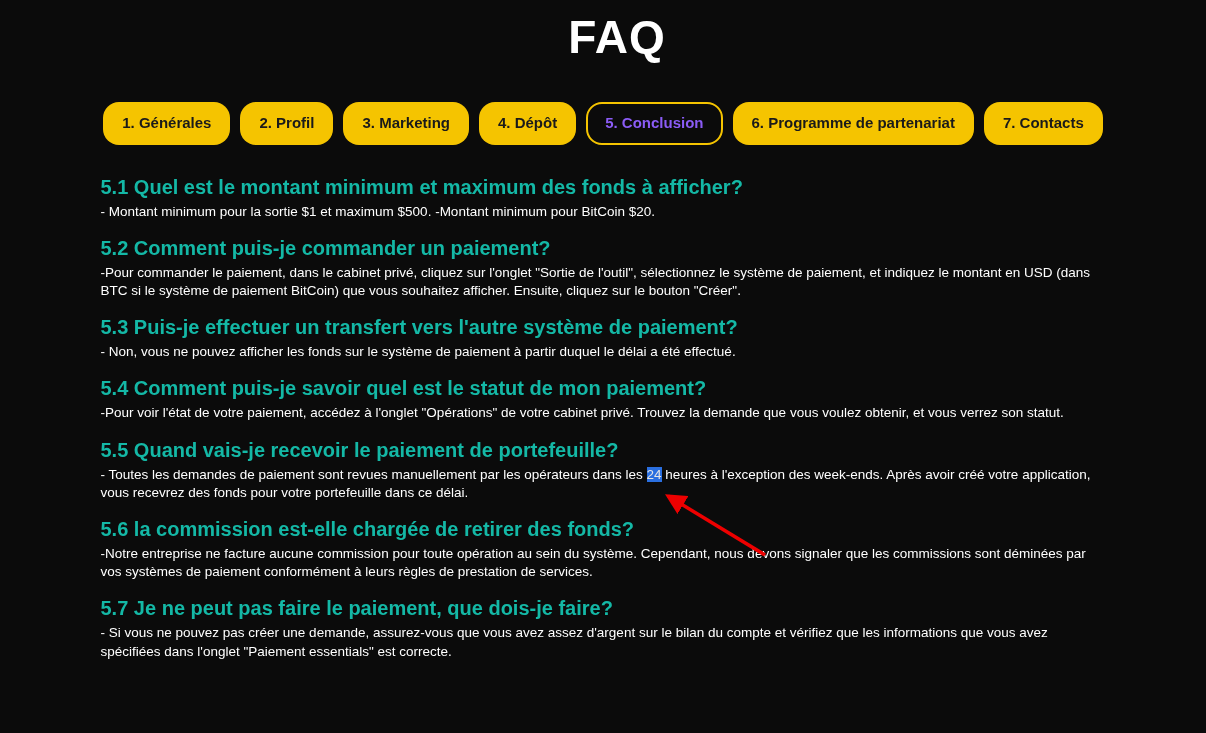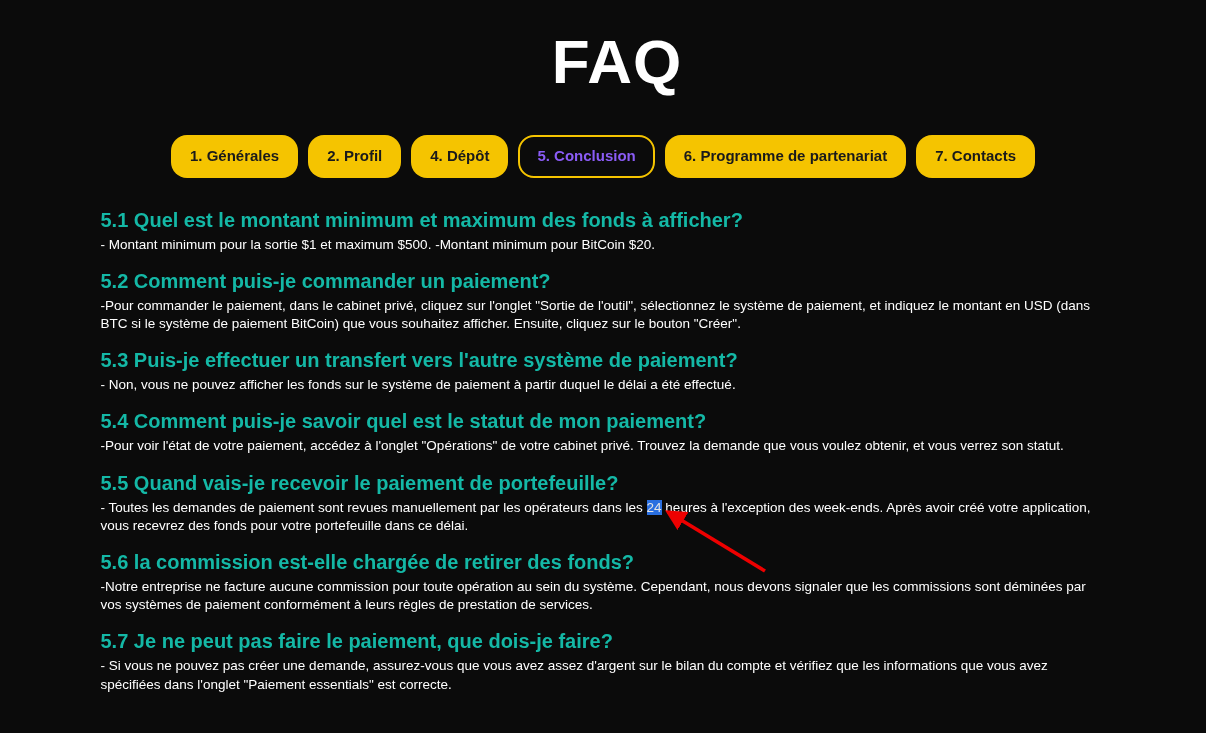--- a/index.html
+++ b/index.html
@@ -15,26 +15,26 @@
     color: #ffffff;
   }
   .page {
     position: relative;
     width: 1206px;
     height: 733px;
     background: #0b0b0b;
   }
   .page-title {
     text-align: center;
-    font-size: 62px;
+    font-size: 46px;
     font-weight: bold;
     color: #ffffff;
     letter-spacing: 1px;
     padding-top: 10px;
-    margin: 16px;
+    margin: 0;
     font-family: "Liberation Sans", sans-serif;
     padding-left: 28px;
   }
   .tabs {
     display: flex;
     justify-content: center;
     align-items: stretch;
     gap: 10px;
     margin-top: 38px;
     padding: 0 100px;
@@ -94,20 +94,21 @@
 </head>
 <body>
 
 <div class="page">
 
   <h1 class="page-title">FAQ</h1>
 
   <div class="tabs">
     <div class="tab">1. Générales</div>
     <div class="tab">2. Profil</div>
+    <div class="tab">3. Marketing</div>
     <div class="tab">4. Dépôt</div>
     <div class="tab active">5. Conclusion</div>
     <div class="tab">6. Programme de partenariat</div>
     <div class="tab">7. Contacts</div>
   </div>
 
   <div class="content">
 
     <div class="faq-item">
       <p class="faq-q">5.1 Quel est le montant minimum et maximum des fonds à afficher?</p>

